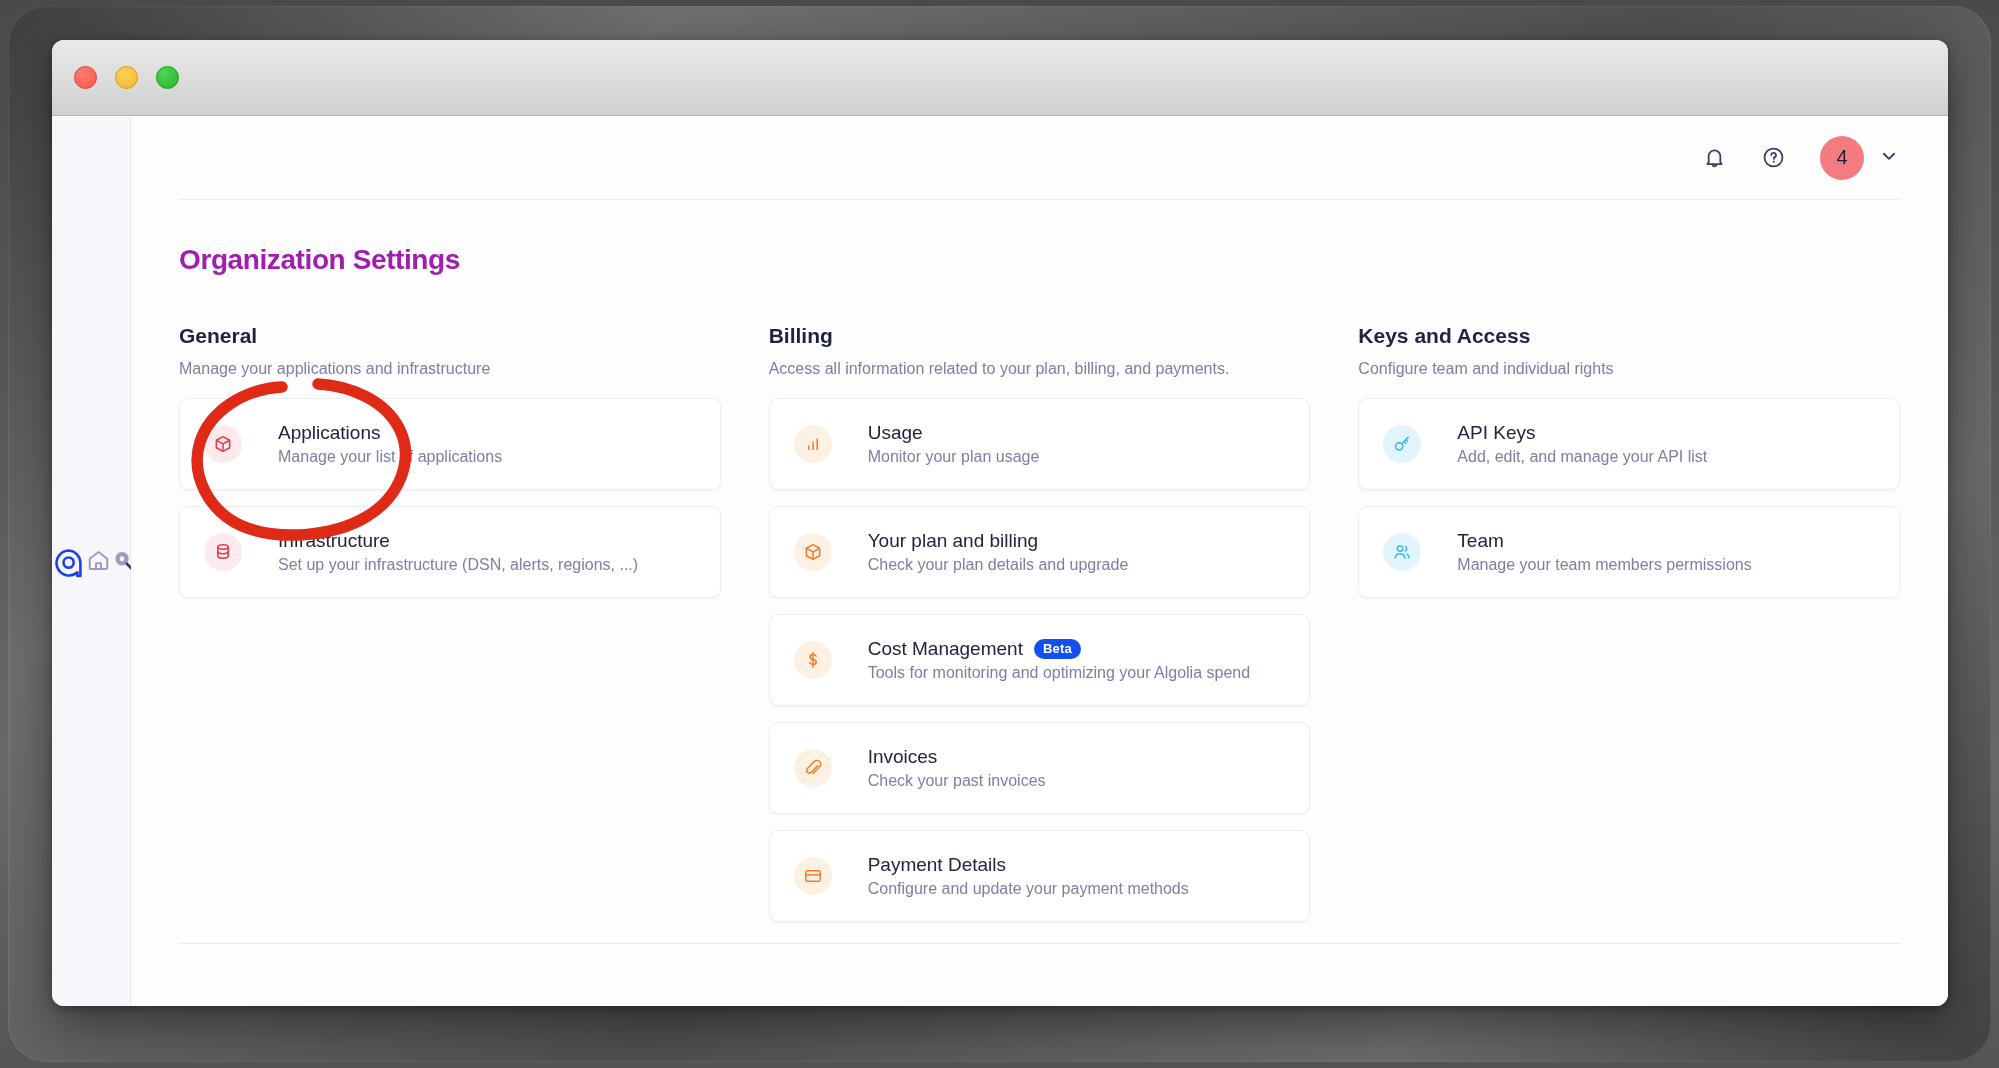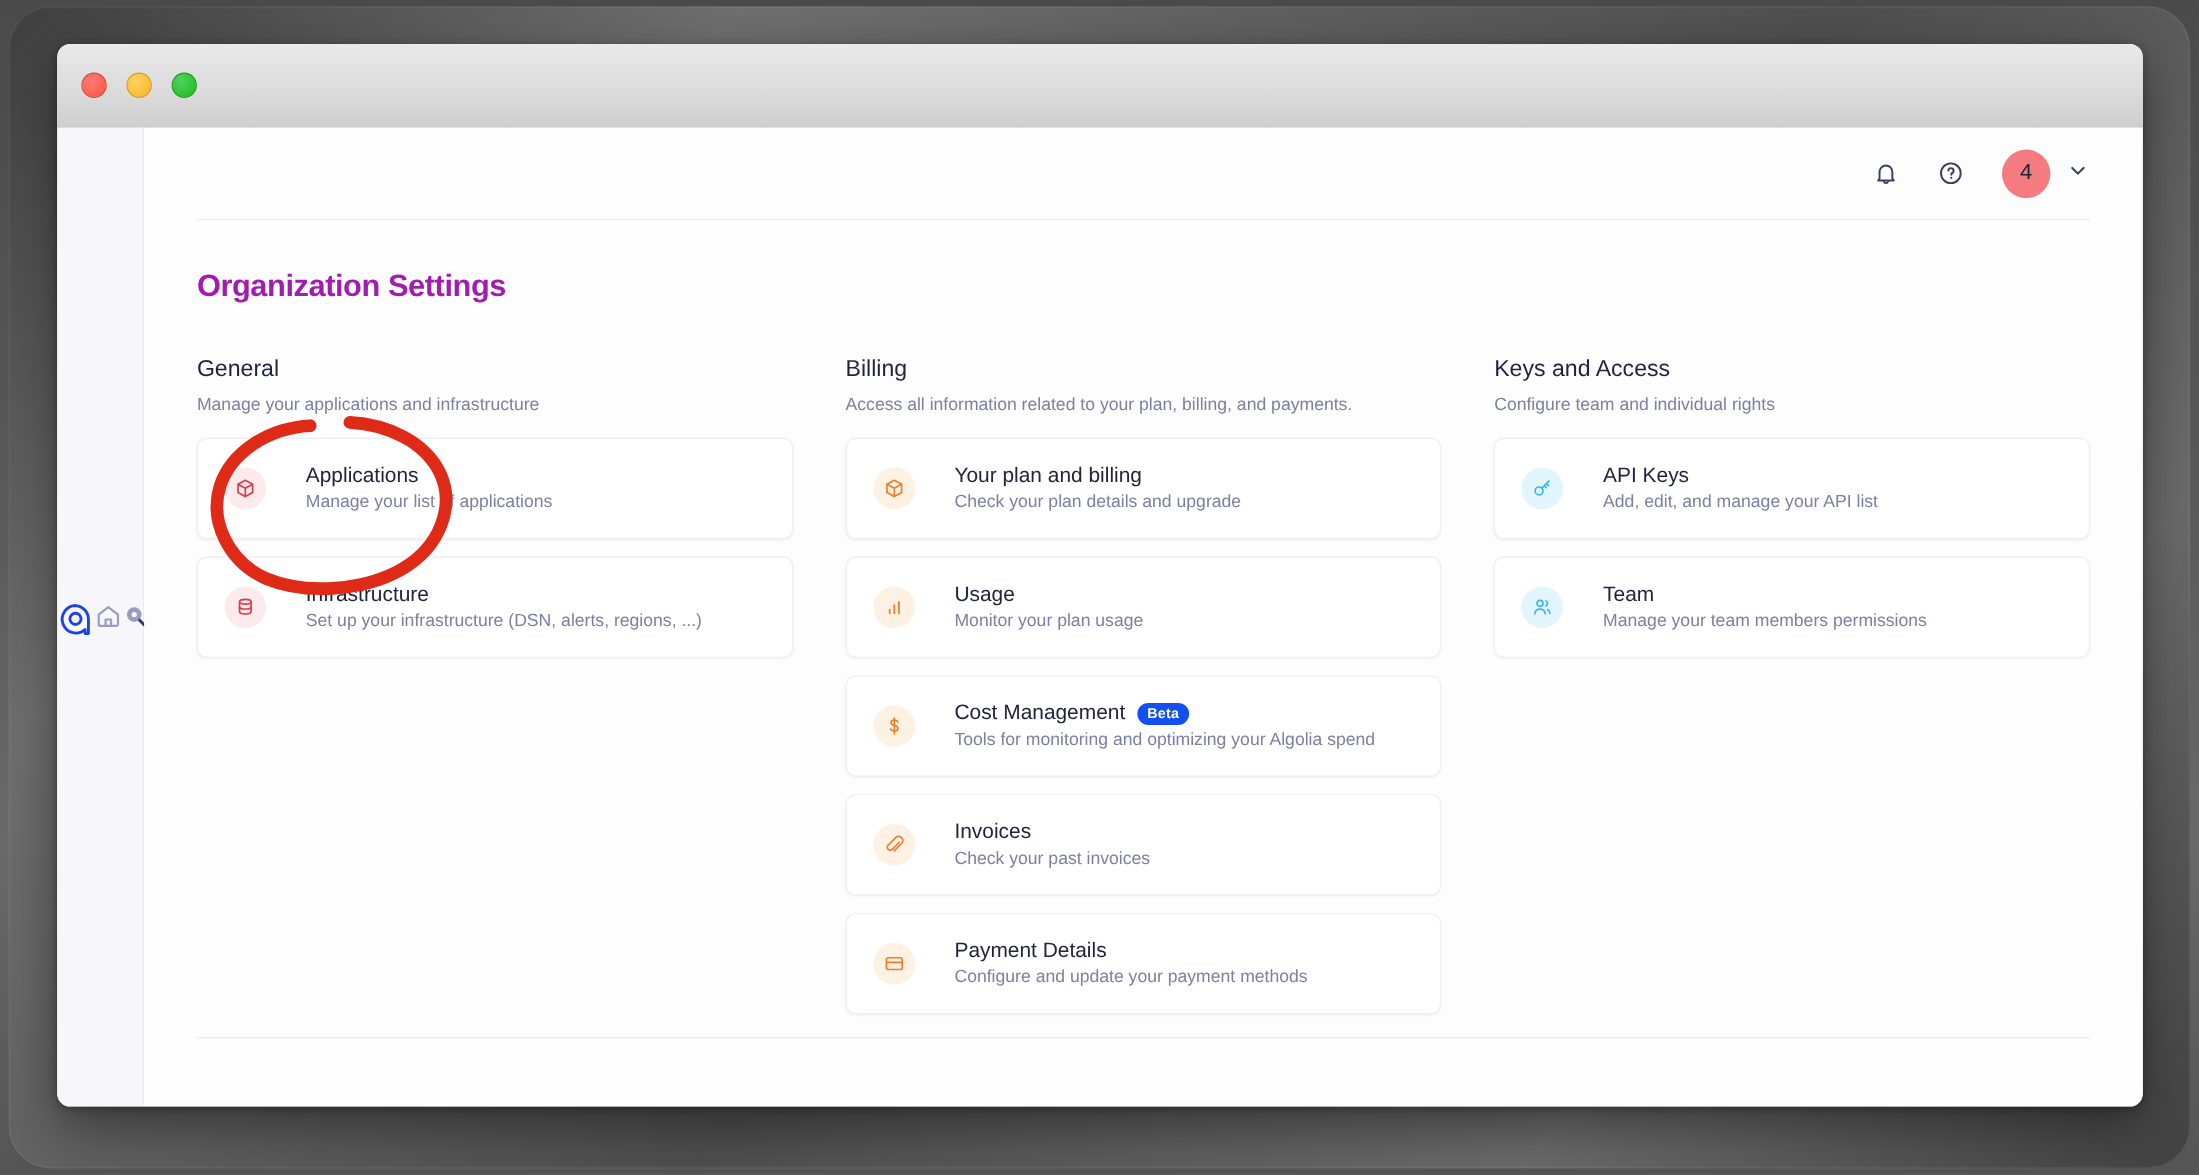--- a/index.html
+++ b/index.html
@@ -94,21 +94,21 @@
     height: 1px; background: #ebebf3;
     margin: 0 48px 0 48px;
   }
   #content { padding: 44px 48px 0 48px; }
   #page-title {
     font-size: 28px; font-weight: 700; color: #a21caf;
     letter-spacing: -.4px; margin-bottom: 48px;
   }
   #columns { display: flex; gap: 48px; align-items: flex-start; }
   .column { flex: 1 1 0; min-width: 0; }
-  .col-title { font-size: 21px; font-weight: 400; color: #1e2340; margin-bottom: 12px; }
+  .col-title { font-size: 21px; font-weight: 700; color: #1e2340; margin-bottom: 12px; }
   .col-sub { font-size: 16px; color: #7b7fa3; margin-bottom: 20px; }
   .card {
     background: #fff;
     border: 1px solid #ededf4;
     border-radius: 9px;
     padding: 22px 24px;
     display: flex; align-items: center; gap: 36px;
     margin-bottom: 16px;
     box-shadow: 0 1px 2px rgba(30,35,64,.05);
     cursor: pointer;
@@ -301,44 +301,44 @@
               </span>
             </div>
           </div>
 
           <div class="column">
             <div class="col-title">Billing</div>
             <div class="col-sub">Access all information related to your plan, billing, and payments.</div>
 
             <div class="card">
               <span class="card-icon ic-orange">
+                <svg width="18" height="18" viewBox="0 0 24 24" fill="none">
+                  <path d="M6.4 14.8v4.6M12 9.4v10M17.6 5.6v13.8" stroke="#ef7c29" stroke-width="2.1" stroke-linecap="round"></path>
+                </svg>
+              </span>
+              <span class="card-text">
+                <span class="card-title">
+                  <span>Usage</span>
+                </span>
+                <span class="card-desc">Monitor your plan usage</span>
+              </span>
+            </div>
+
+            <div class="card">
+              <span class="card-icon ic-orange">
                 <svg width="20" height="20" viewBox="0 0 24 24" fill="none">
                   <path d="M12 3.2 20 7.5v9L12 20.8 4 16.5v-9L12 3.2Z" stroke="#ef7c29" stroke-width="1.8" stroke-linejoin="round"></path>
                   <path d="M4 7.5 12 11.9l8-4.4M12 11.9v8.9" stroke="#ef7c29" stroke-width="1.8" stroke-linejoin="round"></path>
                 </svg>
               </span>
               <span class="card-text">
                 <span class="card-title">
                   <span>Your plan and billing</span>
                 </span>
                 <span class="card-desc">Check your plan details and upgrade</span>
-              </span>
-            </div>
-
-            <div class="card">
-              <span class="card-icon ic-orange">
-                <svg width="18" height="18" viewBox="0 0 24 24" fill="none">
-                  <path d="M6.4 14.8v4.6M12 9.4v10M17.6 5.6v13.8" stroke="#ef7c29" stroke-width="2.1" stroke-linecap="round"></path>
-                </svg>
-              </span>
-              <span class="card-text">
-                <span class="card-title">
-                  <span>Usage</span>
-                </span>
-                <span class="card-desc">Monitor your plan usage</span>
               </span>
             </div>
 
             <div class="card">
               <span class="card-icon ic-orange">
                 <svg width="20" height="20" viewBox="0 0 24 24" fill="none">
                   <path d="M12 3.4v17.2" stroke="#ef7c29" stroke-width="1.8" stroke-linecap="round"></path>
                   <path d="M15.8 7.4c-.7-1.2-2.1-1.9-3.8-1.9-2.2 0-3.6 1.1-3.6 2.8 0 1.8 1.6 2.5 3.6 3 2.2.5 3.9 1.2 3.9 3.1 0 1.8-1.6 3-3.9 3-1.9 0-3.4-.8-4.1-2.1" stroke="#ef7c29" stroke-width="1.8" stroke-linecap="round"></path>
                 </svg>
               </span>

